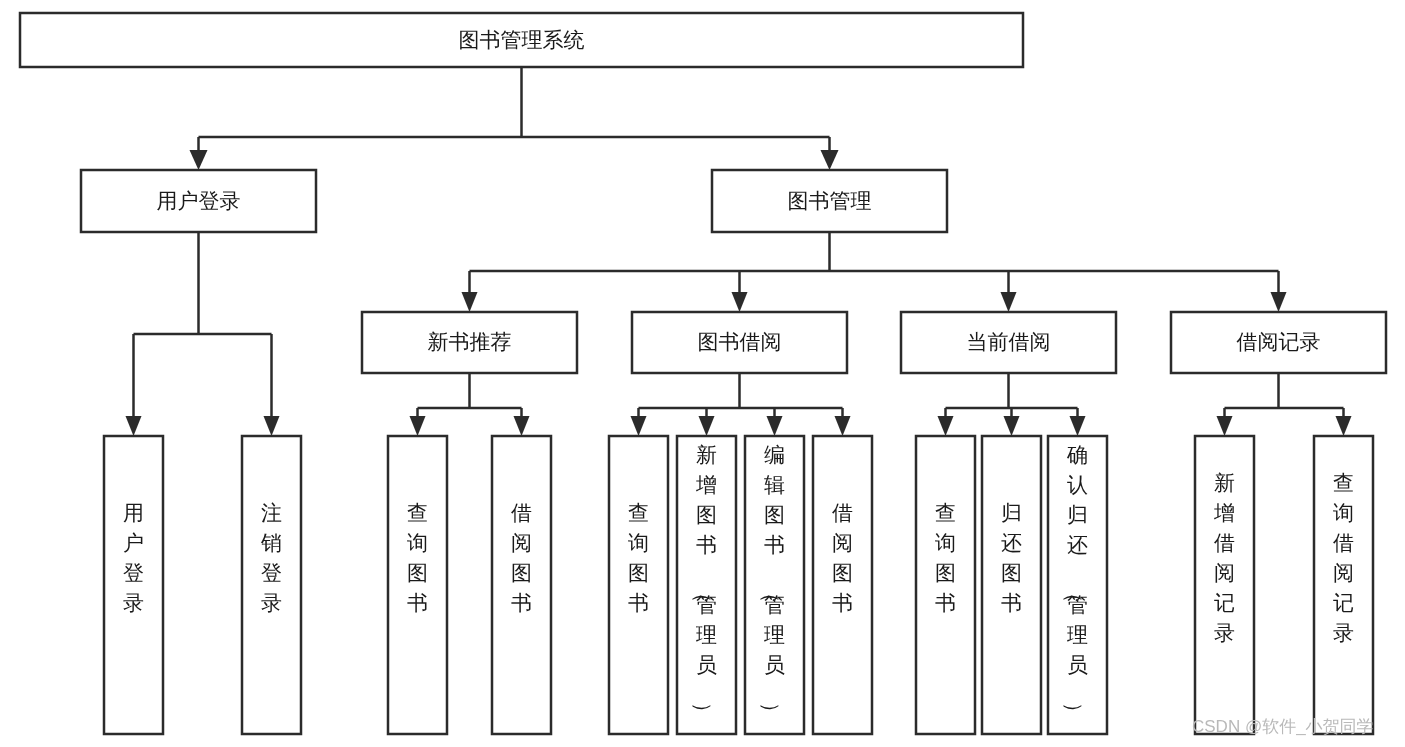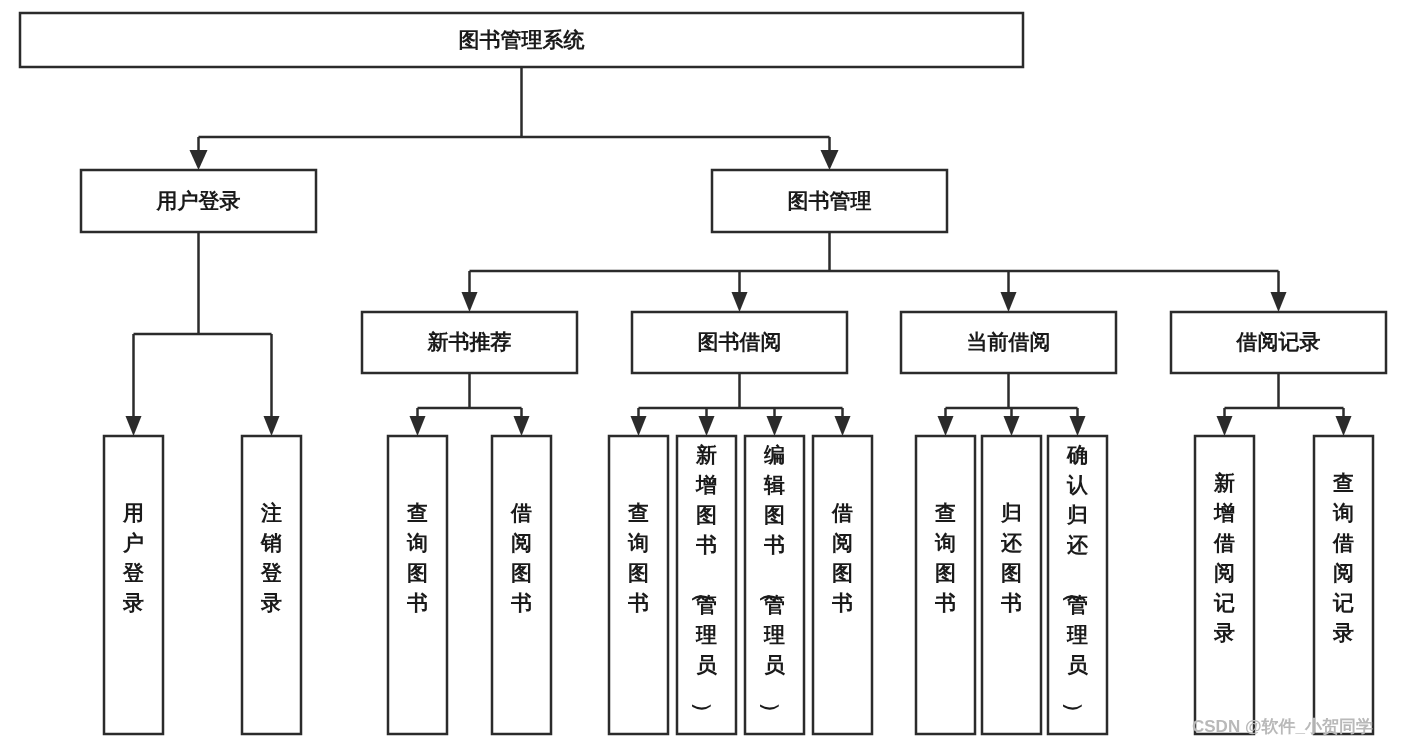--- a/index.html
+++ b/index.html
@@ -9,21 +9,20 @@
   }
   body {
     font-family: "Liberation Sans", "DejaVu Sans", sans-serif;
   }
   #diagram-root {
     position: relative;
     width: 1405px;
     height: 747px;
     background: #ffffff;
     overflow: hidden;
-    font-weight: bold;
   }
   svg#flow {
     position: absolute;
     left: 0;
     top: 0;
     width: 1405px;
     height: 747px;
     display: block;
   }
   .node-box {

